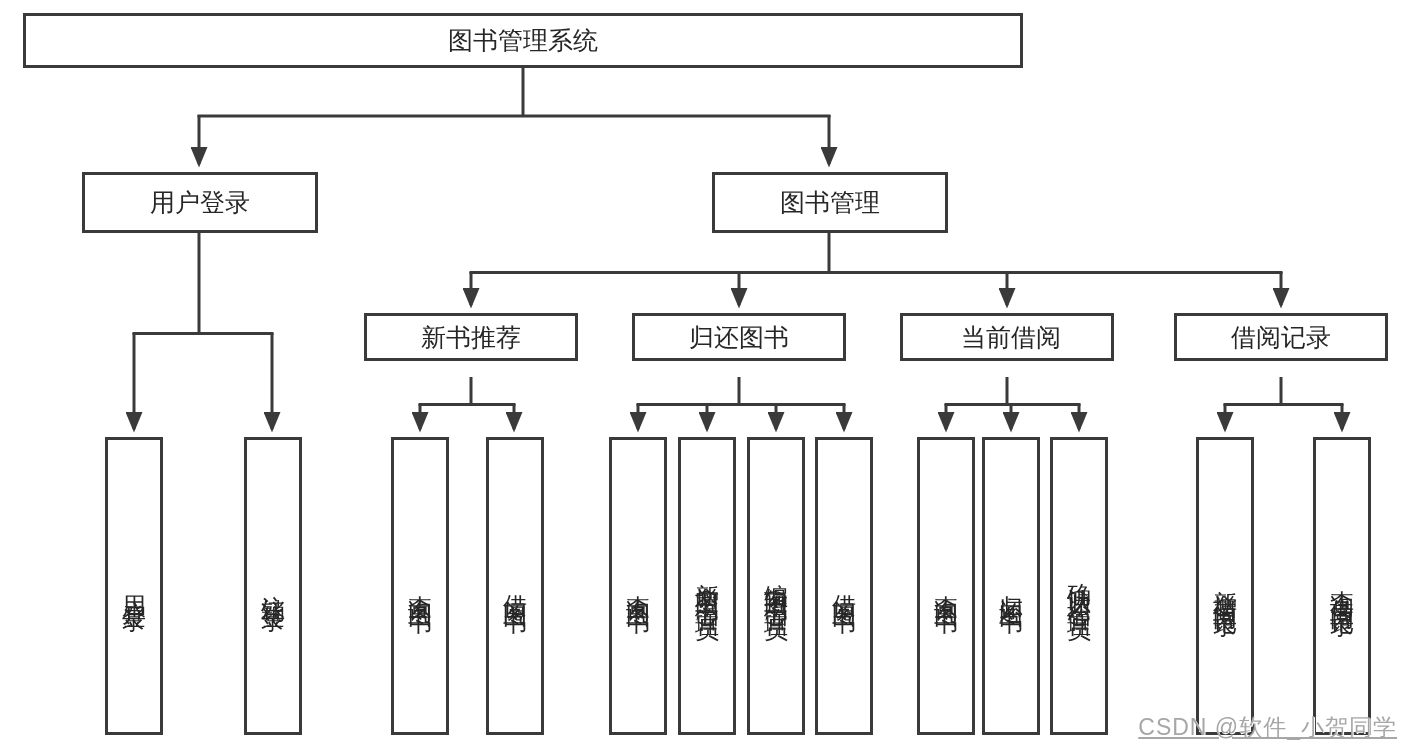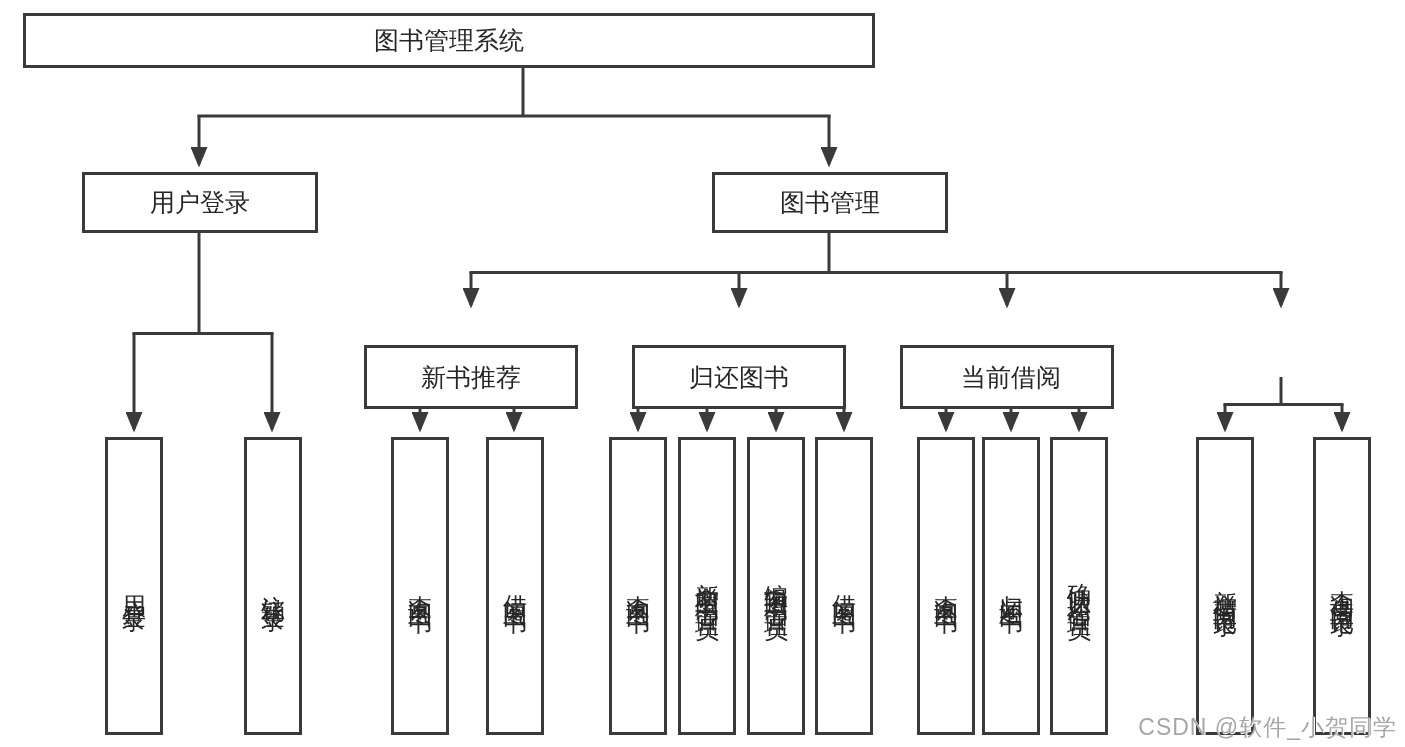--- a/index.html
+++ b/index.html
@@ -32,33 +32,32 @@
     align-items: center;
     justify-content: center;
     color: #262626;
   }
   .node span {
     display: block;
     white-space: nowrap;
   }
   .root-box {
     left: 23px; top: 13px;
-    width: 852px; height: 55px;
+    width: 1000px; height: 55px;
     font-size: 25px;
   }
   .l2-box {
     top: 172px;
     width: 236px; height: 61px;
     font-size: 25px;
   }
   .l3-box {
     top: 313px;
-    width: 214px; height: 64px;
+    width: 214px; height: 48px;
     font-size: 25px;
-    margin-top: 32px;
   }
   .leaf {
     top: 437px;
     width: 58px; height: 298px;
     font-size: 24px;
   }
   .leaf span {
     writing-mode: vertical-rl;
     text-orientation: mixed;
     letter-spacing: 5px;
@@ -66,20 +65,21 @@
     white-space: nowrap;
   }
   .watermark {
     position: absolute;
     right: 8px;
     bottom: 4px;
     font-size: 23px;
     color: #a6a6a6;
     letter-spacing: 1px;
     text-shadow: 1px 1px 0 #ffffff;
+    text-decoration: underline;
   }
 </style>
 </head>
 <body>
 
 <div class="stage">
 
   <svg class="connectors" viewBox="0 0 1405 747" xmlns="http://www.w3.org/2000/svg">
     <defs>
       <marker id="arrow" viewBox="0 0 12 10" refX="10" refY="5" markerWidth="22" markerHeight="17" orient="auto" markerUnits="userSpaceOnUse">
@@ -155,20 +155,23 @@
 
   <div class="node l3-box" style="left:364px;">
     <span>新书推荐</span>
   </div>
   <div class="node l3-box" style="left:632px;">
     <span>归还图书</span>
   </div>
   <div class="node l3-box" style="left:900px;padding-left:8px;">
     <span>当前借阅</span>
   </div>
+  <div class="node l3-box" style="left:1174px;">
+    <span>借阅记录</span>
+  </div>
 
   <div class="node leaf" style="left:105px;">
     <span>用户登录</span>
   </div>
   <div class="node leaf" style="left:244px;">
     <span>注销登录</span>
   </div>
   <div class="node leaf" style="left:391px;">
     <span>查询图书</span>
   </div>

